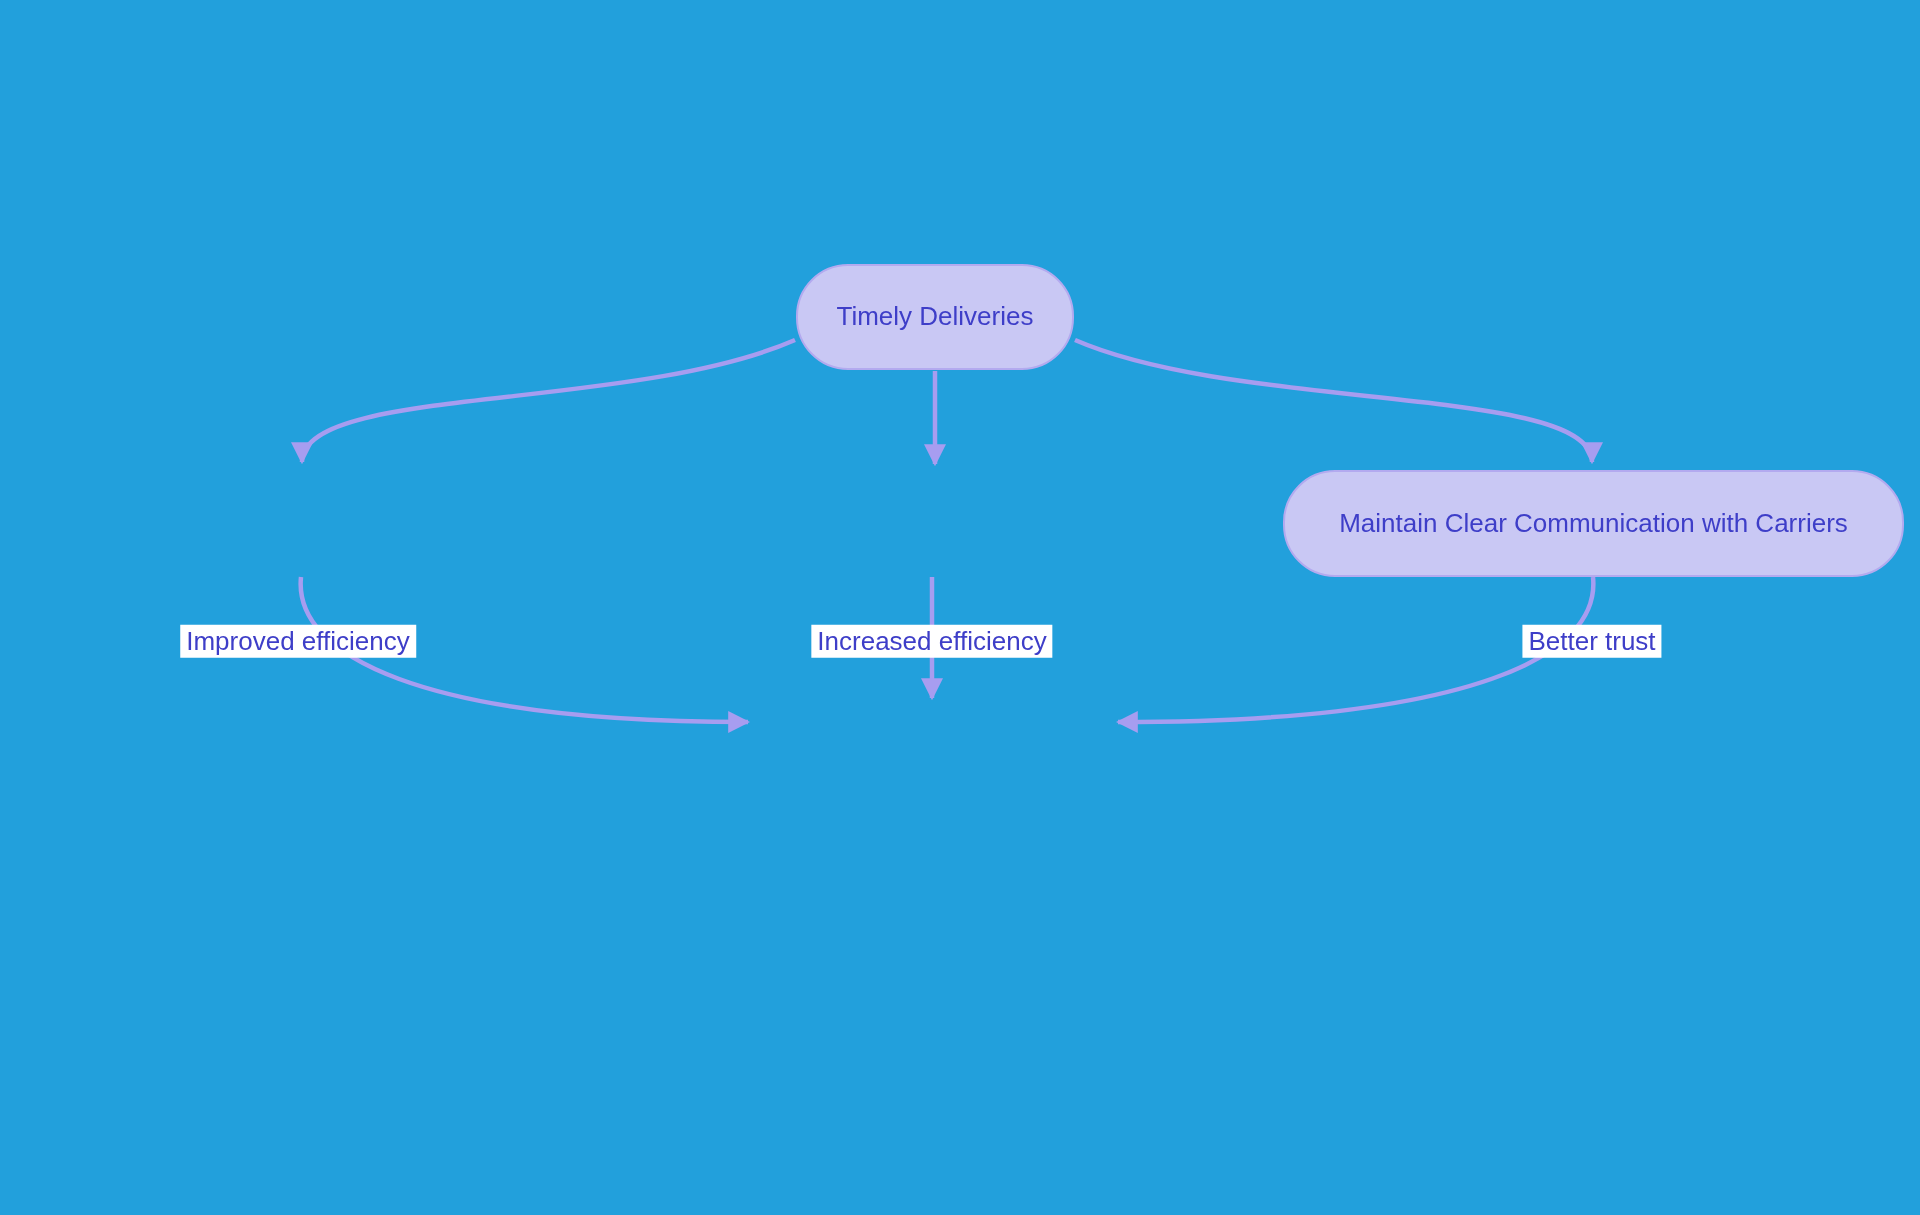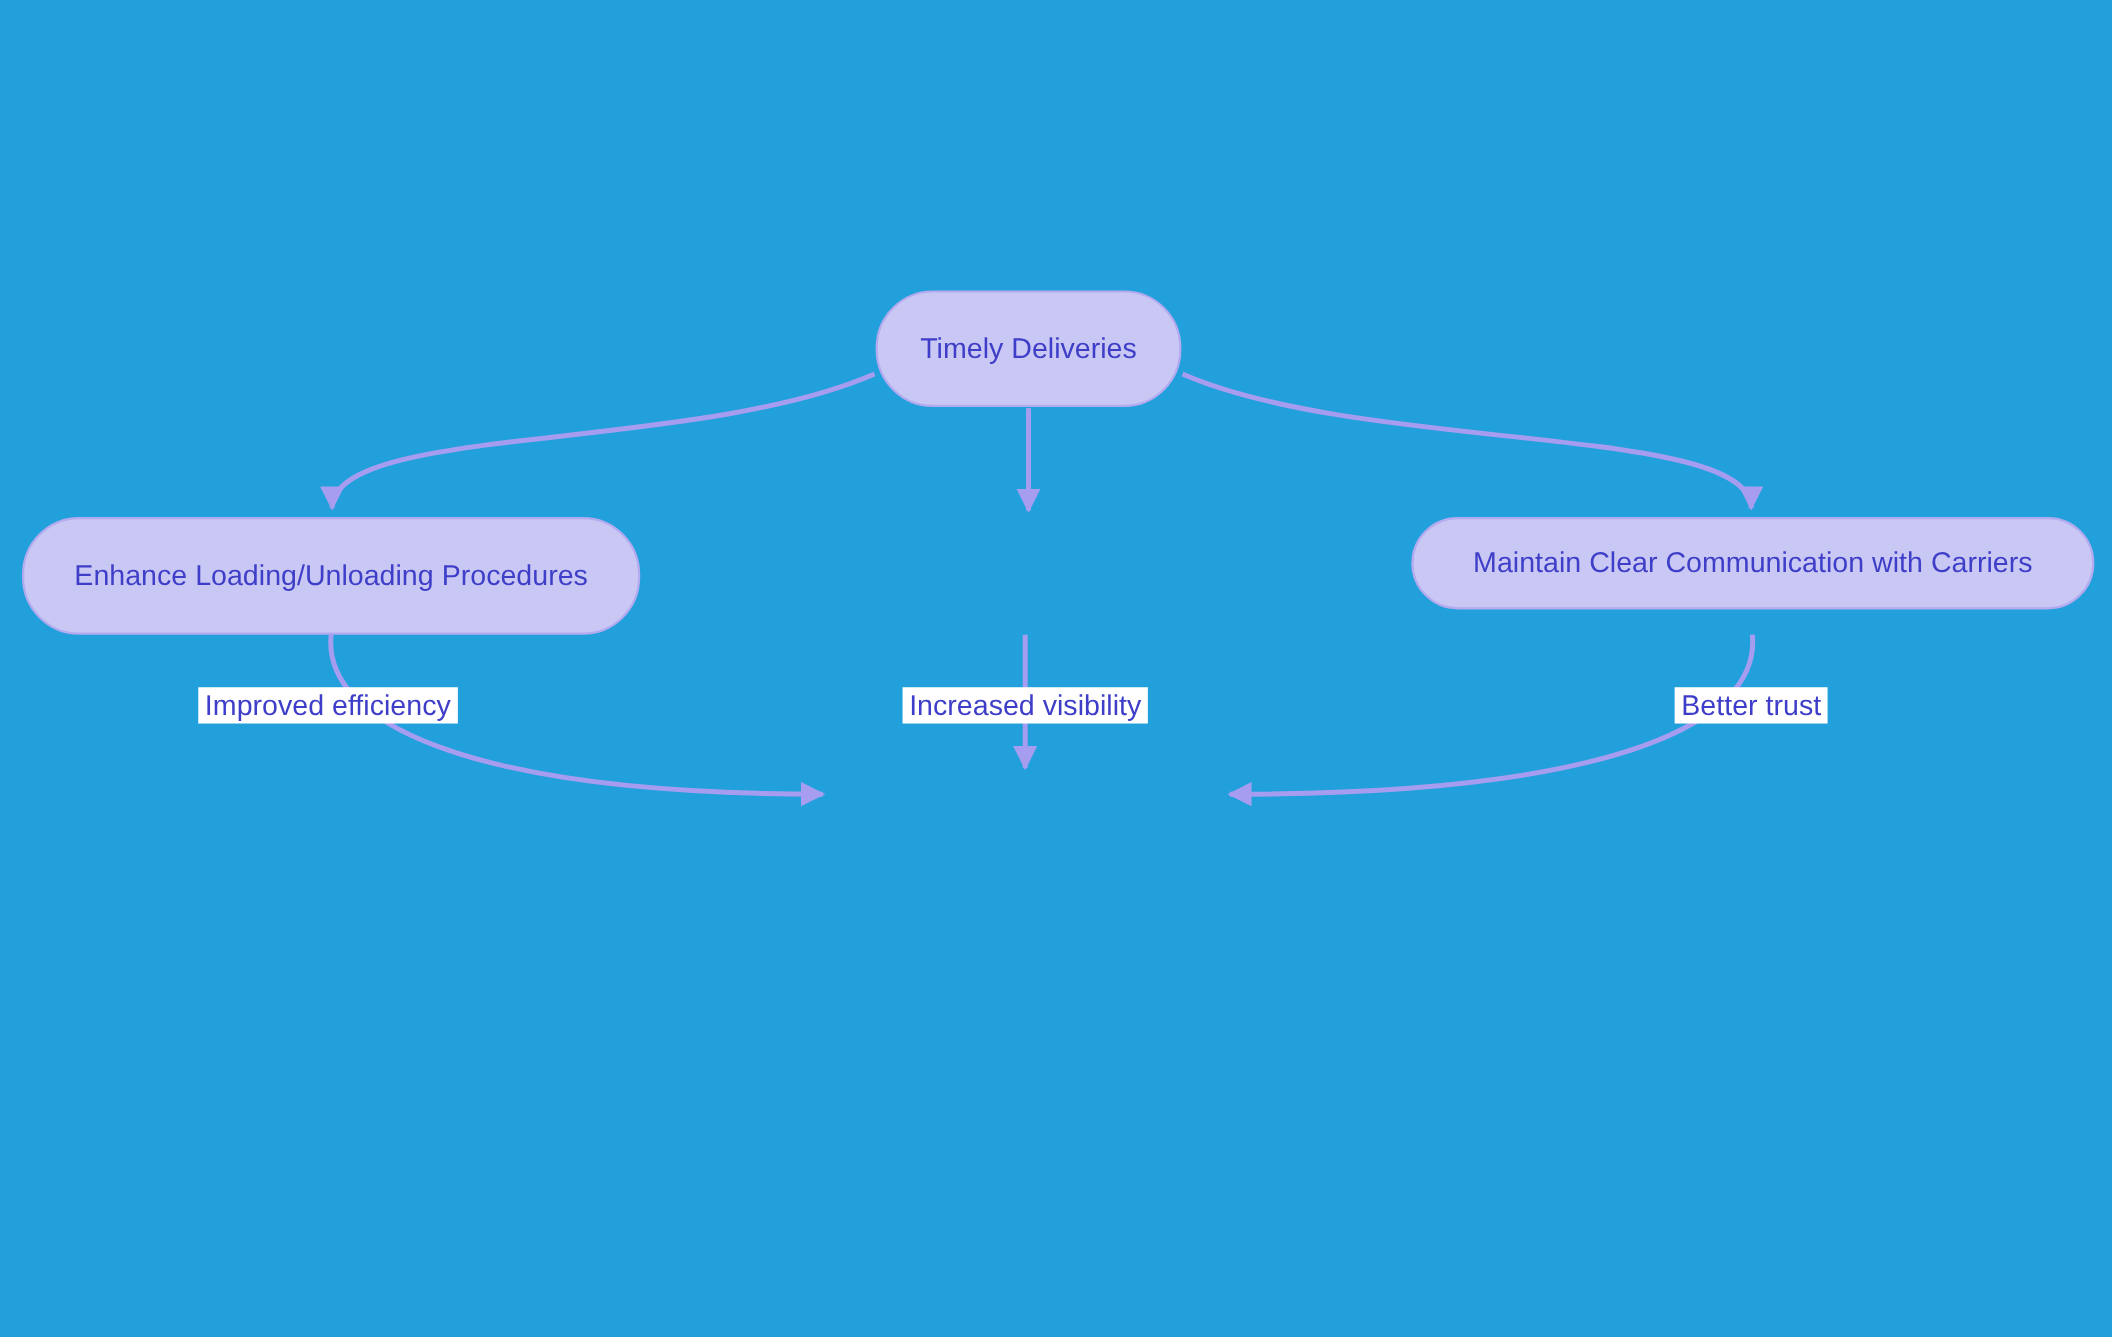--- a/index.html
+++ b/index.html
@@ -90,30 +90,27 @@
     <path class="edge" d="M 1075 340 C 1240 412, 1592 385, 1592 462" marker-end="url(#arrow)"></path>
     <path class="edge" d="M 301 577 C 293 655, 420 722, 748 722" marker-end="url(#arrow)"></path>
     <path class="edge" d="M 932 577 L 932 698" marker-end="url(#arrow)"></path>
     <path class="edge" d="M 1593 577 C 1601 655, 1474 722, 1118 722" marker-end="url(#arrow)"></path>
   </svg>
 
   <div class="node" style="left:796px;top:264px;width:278px;height:106px;">
     <span>Timely Deliveries</span>
   </div>
 
-  <div class="node" style="left:20px;top:470px;width:562px;height:107px;">
-    <span>Enhance Loading/Unloading Procedures</span>
-  </div>
 
 
-  <div class="node" style="left:1283px;top:470px;width:621px;height:84px;text-align:center;">
+  <div class="node" style="left:1283px;top:470px;width:621px;height:107px;text-align:center;">
     <span>Maintain Clear Communication with Carriers</span>
   </div>
 
 
   <div class="edge-label" style="left:298px;top:641px;">Improved efficiency</div>
 
-  <div class="edge-label" style="left:932px;top:641px;">Increased visibility</div>
+  <div class="edge-label" style="left:932px;top:641px;">Increased efficiency</div>
 
   <div class="edge-label" style="left:1592px;top:641px;">Better trust</div>
 
 
 </div>
 
 </body></html>

